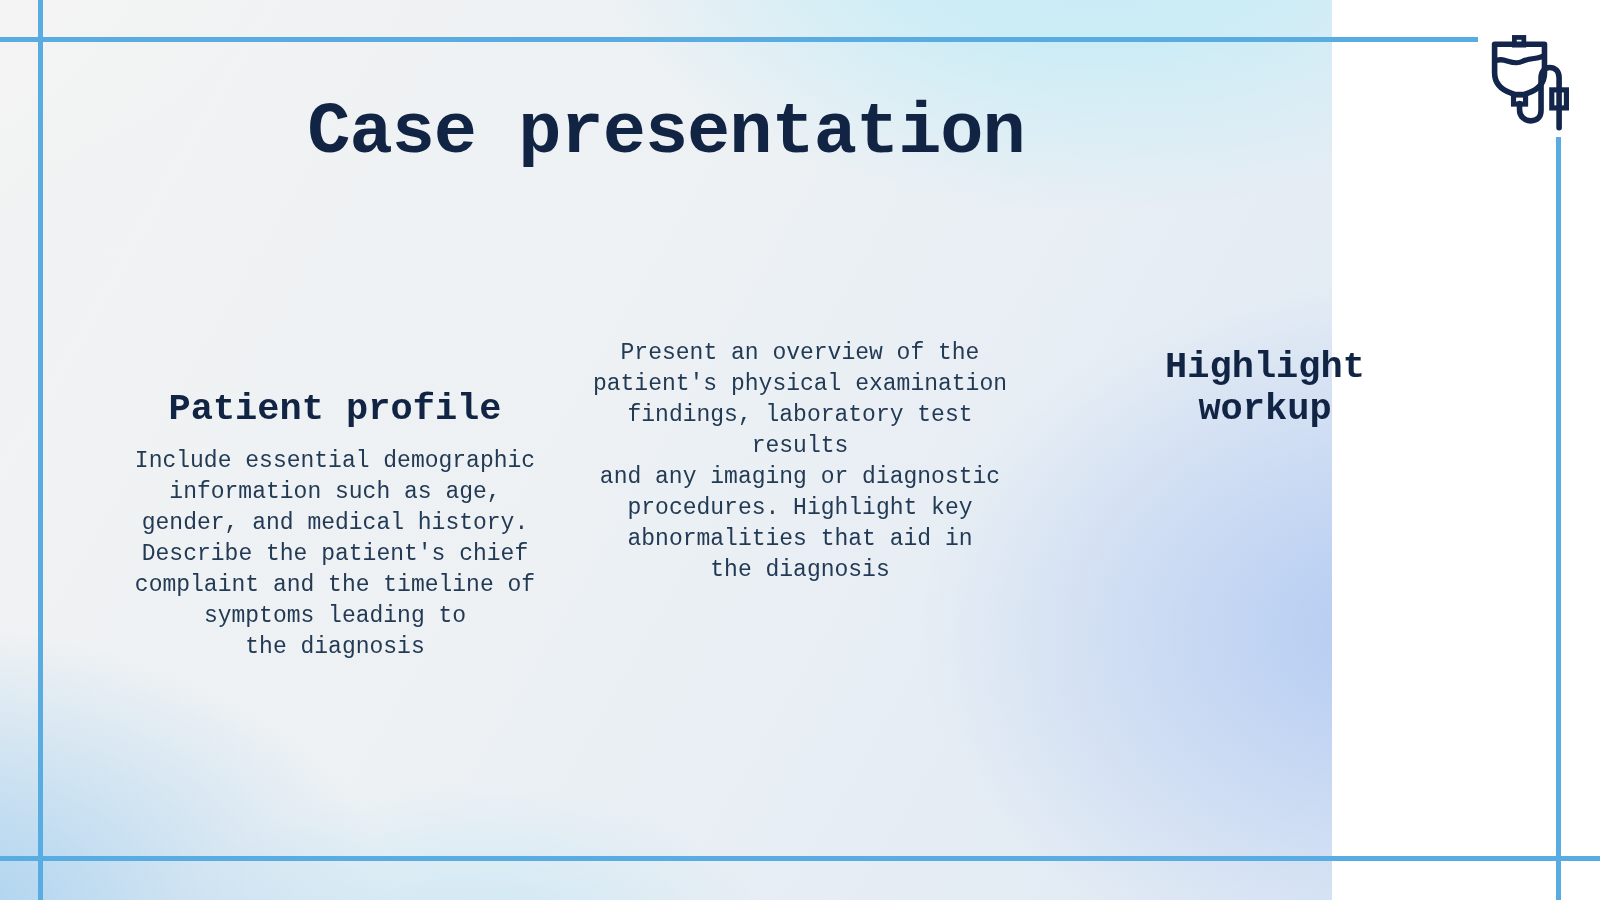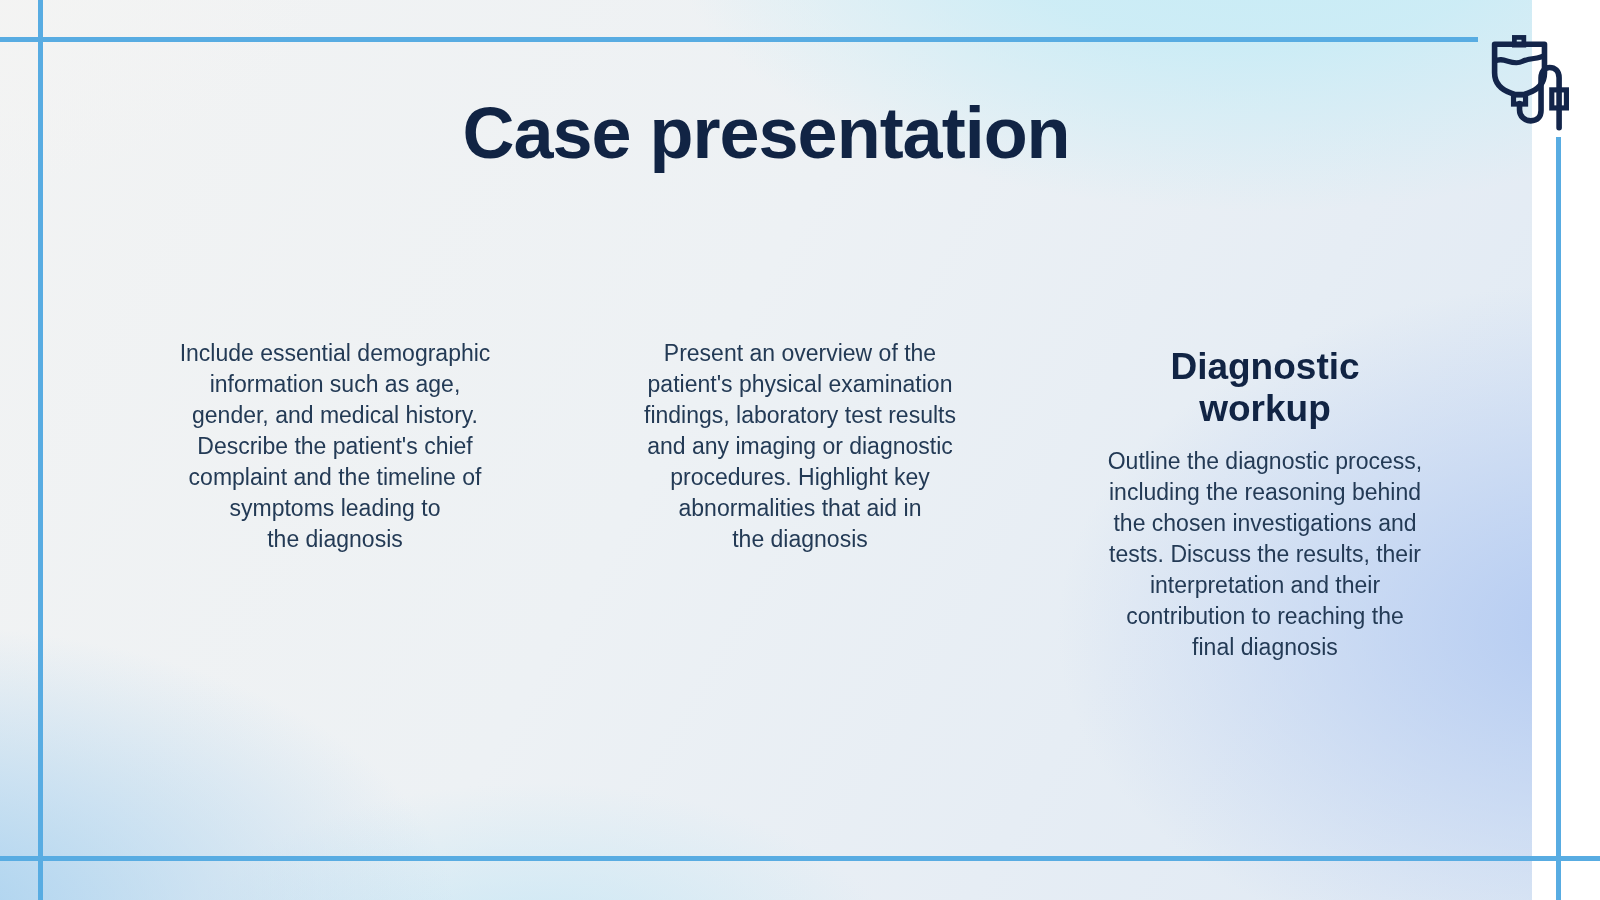--- a/index.html
+++ b/index.html
@@ -4,30 +4,31 @@
 <style>
   * { margin: 0; padding: 0; box-sizing: border-box; }
   html, body { width: 1600px; height: 900px; }
   body {
     font-family: "Liberation Sans", "DejaVu Sans", sans-serif;
     overflow: hidden;
   }
 
   .slide {
     position: relative;
-    width: 1532px;
+    width: 1332px;
     height: 900px;
     background-color: #eef1f3;
     background-image:
       radial-gradient(55% 45% at 82% -8%, #c8ecf6 0%, rgba(200,236,246,0.85) 30%, rgba(200,236,246,0) 70%),
       radial-gradient(50% 55% at 104% 70%, #b4cbf2 0%, rgba(180,203,242,0) 70%),
       radial-gradient(55% 50% at -6% 102%, #a6d0ef 0%, rgba(166,208,239,0) 65%),
       radial-gradient(40% 35% at 35% 108%, #c6e6f5 0%, rgba(198,230,245,0) 60%),
       radial-gradient(45% 45% at -5% -5%, #f4f4f3 0%, rgba(244,244,243,0) 60%),
       linear-gradient(120deg, #f2f3f3 0%, #edf1f4 45%, #dfe9f4 100%);
+    font-family: Liberation Mono, monospace;
   }
 
   
   .line { position: absolute; background: #58ace2; }
   .line-left     { left: 38px;   top: 0;      width: 5px;    height: 900px; }
   .line-top      { left: 0;      top: 37px;   width: 1478px; height: 5px; }
   .line-right    { left: 1556px; top: 137px;  width: 5px;    height: 763px; }
   .line-bottom   { left: 0;      top: 856px;  width: 1600px; height: 5px; }
 
   .title {
@@ -107,46 +108,40 @@
 
       <path d="M39,80 L39,87 C39,95 45,100 52,100 C60,100 64,95 64,88 L64,50 C64,42 69,38 74,38 C80,38 85,42 85,50 L85,108" stroke="#13254a" stroke-width="6.5" stroke-linecap="round"></path>
 
       <rect x="76.5" y="64" width="17" height="21" stroke="#13254a" stroke-width="6"></rect>
     </svg>
   </div>
 
   <div class="columns">
 
     <div class="column">
+      <div class="col-heading">Patient profile</div>
       <div class="col-body">Include essential demographic
 information such as age,
 gender, and medical history.
 Describe the patient's chief
 complaint and the timeline of
 symptoms leading to
 the diagnosis</div>
     </div>
 
     <div class="column">
       <div class="col-body">Present an overview of the
 patient's physical examination
 findings, laboratory test results
 and any imaging or diagnostic
 procedures. Highlight key
 abnormalities that aid in
 the diagnosis</div>
     </div>
 
     <div class="column">
-      <div class="col-heading">Diagnostic
+      <div class="col-heading">Highlight
 workup</div>
-      <div class="col-body">Outline the diagnostic process,
-including the reasoning behind
-the chosen investigations and
-tests. Discuss the results, their
-interpretation and their
-contribution to reaching the
-final diagnosis</div>
     </div>
 
   </div>
 
 </div>
 
 </body></html>

